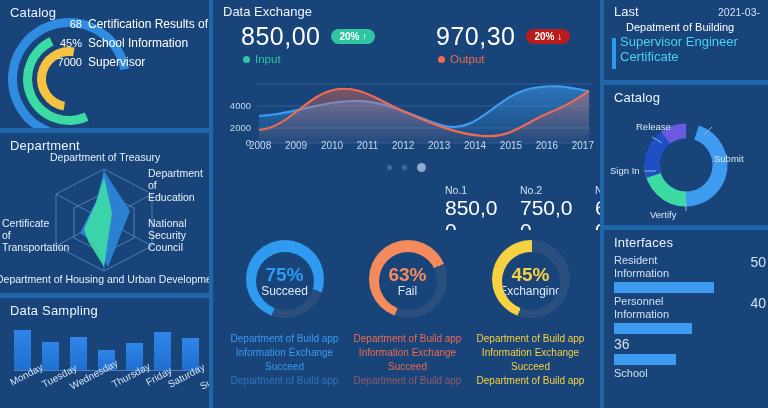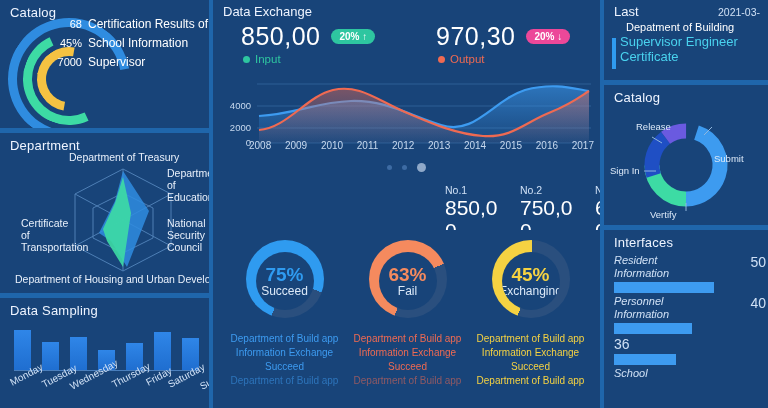--- a/index.html
+++ b/index.html
@@ -33,21 +33,21 @@
     border-right-color:transparent;border-top-color:transparent;transform:rotate(20deg);}
   .ring-in{left:29px;top:29px;width:46px;height:46px;border:9px solid #f5c242;
     border-right-color:transparent;border-top-color:transparent;transform:rotate(55deg);}
   .ring-legend{position:absolute;left:48px;top:18px;width:160px;}
   .rl-row{display:flex;align-items:flex-start;gap:6px;height:19px;}
   .rl-val{font-size:11px;color:#ffffff;width:34px;text-align:right;flex:none;}
   .rl-lbl{font-size:12px;color:#ffffff;line-height:13px;white-space:nowrap;}
 
   
   .p-dept{height:160px;}
-  .radar-box{position:absolute;left:0;top:8px;width:217px;height:152px;margin-left:19px;}
+  .radar-box{position:absolute;left:0;top:8px;width:217px;height:152px;}
   .radar-lbl{position:absolute;font-size:10.5px;color:#e8f0fb;line-height:12px;}
 
   
   .p-sampling{flex:1;}
   .bars{position:absolute;left:14px;top:30px;width:185px;height:42px;
     display:flex;align-items:flex-end;justify-content:space-between;
     border-bottom:1px solid #4a7fbd;}
   .bar{width:17px;background:linear-gradient(180deg,#2f86e8,#1f6ed0);}
   .daylabels{position:absolute;left:2px;top:74px;width:205px;height:30px;}
   .day{position:absolute;font-size:10px;color:#cfe0f5;
@@ -56,21 +56,21 @@
   
   .p-mid{height:408px;width:387px;}
   .dx-head{position:absolute;left:10px;top:4px;font-size:13px;color:#eef4ff;}
   .kpis{position:absolute;left:10px;top:22px;width:370px;display:flex;}
   .kpi{width:195px;position:relative;}
   .kpi:nth-child(2){width:175px;}
   .kpi-row{display:flex;align-items:center;gap:11px;padding-left:18px;}
   .kpi-num{font-size:25px;color:#ffffff;letter-spacing:.5px;}
   .badge{font-size:10px;color:#ffffff;border-radius:9px;padding:2px 8px;font-weight:bold;}
   .badge.up{background:#2ec6a0;}
-  .badge.down{background:#ec4899;}
+  .badge.down{background:#b91c1c;}
   .kpi-sub{display:flex;align-items:center;gap:5px;padding-left:20px;margin-top:2px;}
   .dot{width:7px;height:7px;border-radius:50%;display:inline-block;}
   .dot.in{background:#2ec6a0;}
   .dot.out{background:#ef6a52;}
   .kpi-sublbl{font-size:11.5px;}
   .kpi-sublbl.in{color:#2ec6a0;}
   .kpi-sublbl.out{color:#ef6a52;}
 
   
   .chart{position:absolute;left:12px;top:78px;width:368px;height:80px;}
@@ -113,21 +113,21 @@
   .lb-cert{font-size:13px;color:#49d2ee;line-height:15px;}
 
   .p-cat2{height:140px;}
   .donut-wrap{position:absolute;left:30px;top:28px;width:104px;height:104px;}
   .dn-lbl{position:absolute;font-size:9.5px;color:#dce9f8;white-space:nowrap;}
 
   .p-iface{flex:1;}
   .iface-list{position:absolute;left:10px;top:24px;right:0;bottom:0;overflow:hidden;}
   .if-row{margin-bottom:2px;}
   .if-top{display:flex;justify-content:space-between;align-items:flex-start;}
-  .if-name{font-size:11px;color:#cfe0f5;line-height:13px;width:92px;font-style:italic;}
+  .if-name{font-size:11px;color:#cfe0f5;line-height:13px;width:92px;}
   .if-val{font-size:14px;color:#cfe0f5;padding-right:2px;white-space:nowrap;}
   .if-track{height:11px;margin-top:2px;}
   .if-fill{height:11px;background:#3d9bf0;}
 </style>
 </head>
 <body>
 
 <div class="dash">
 
   <div class="col-left">

